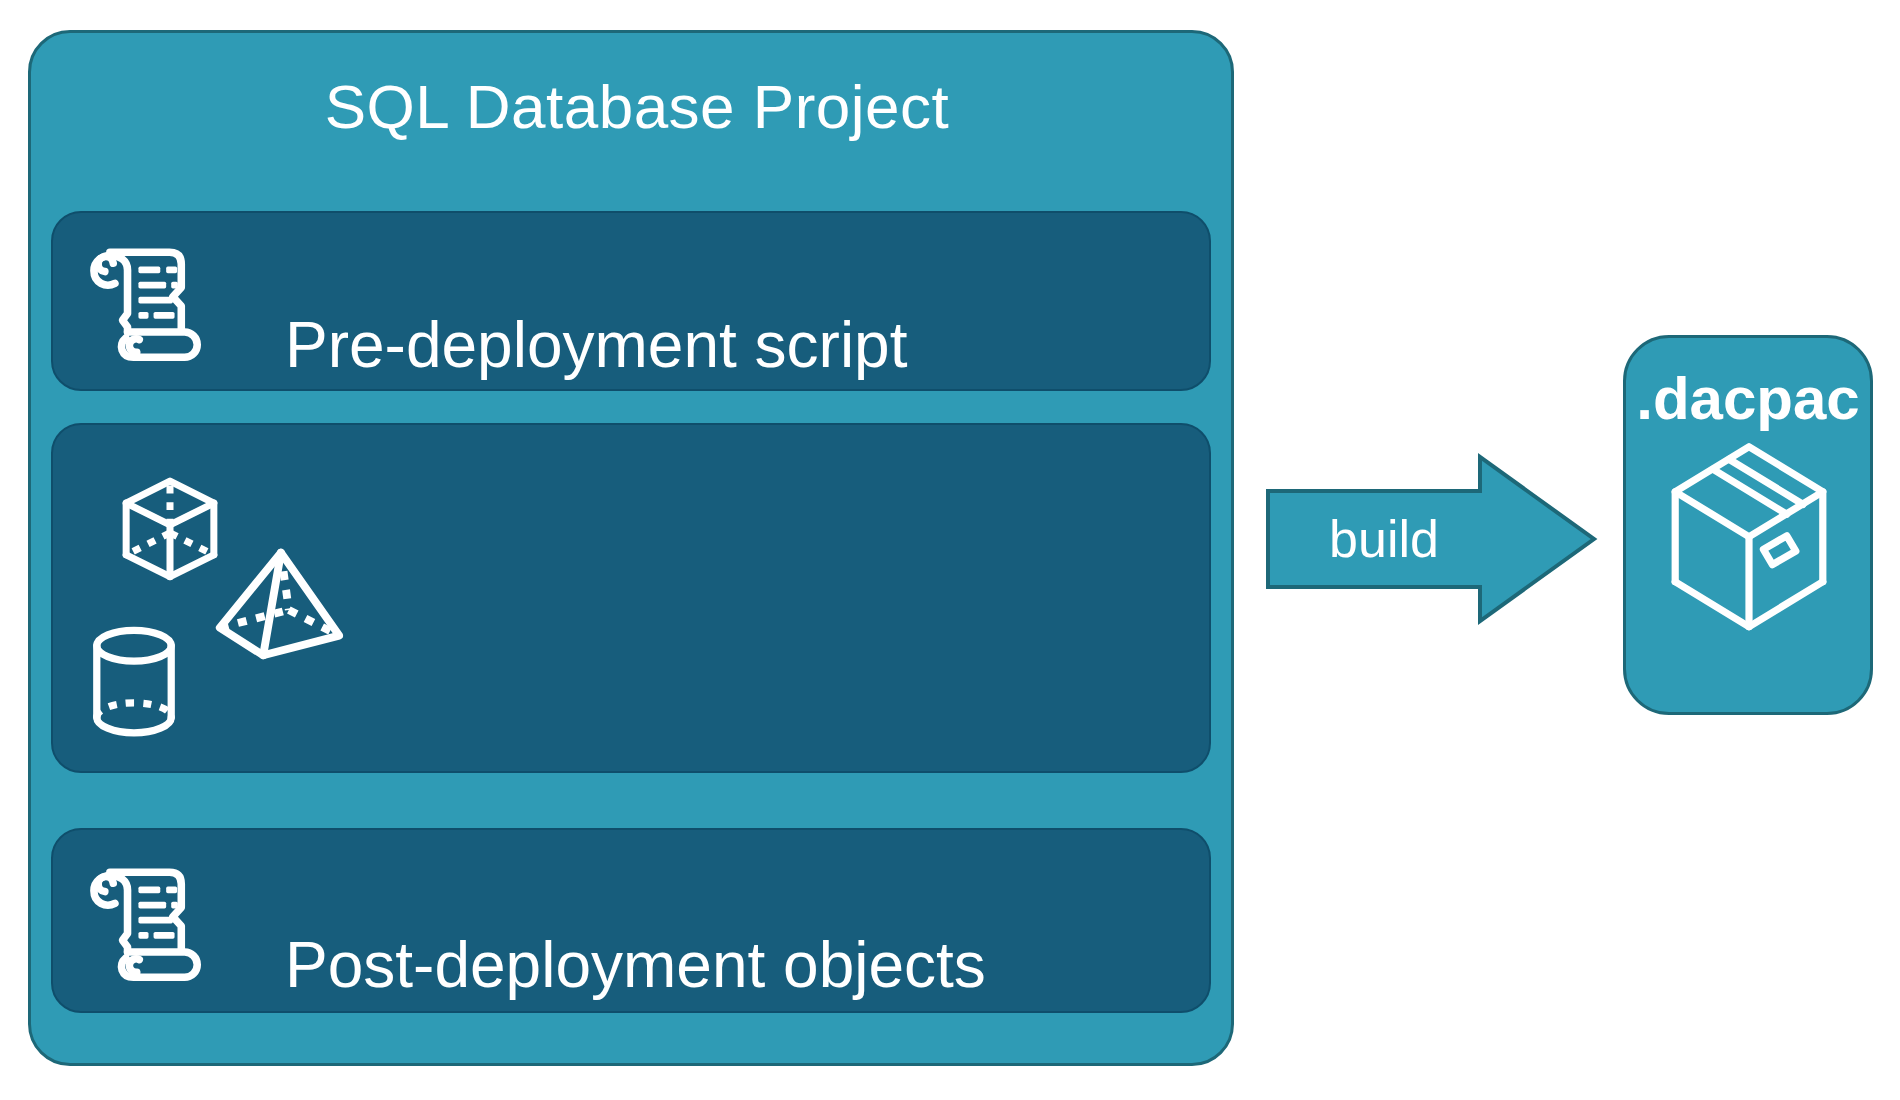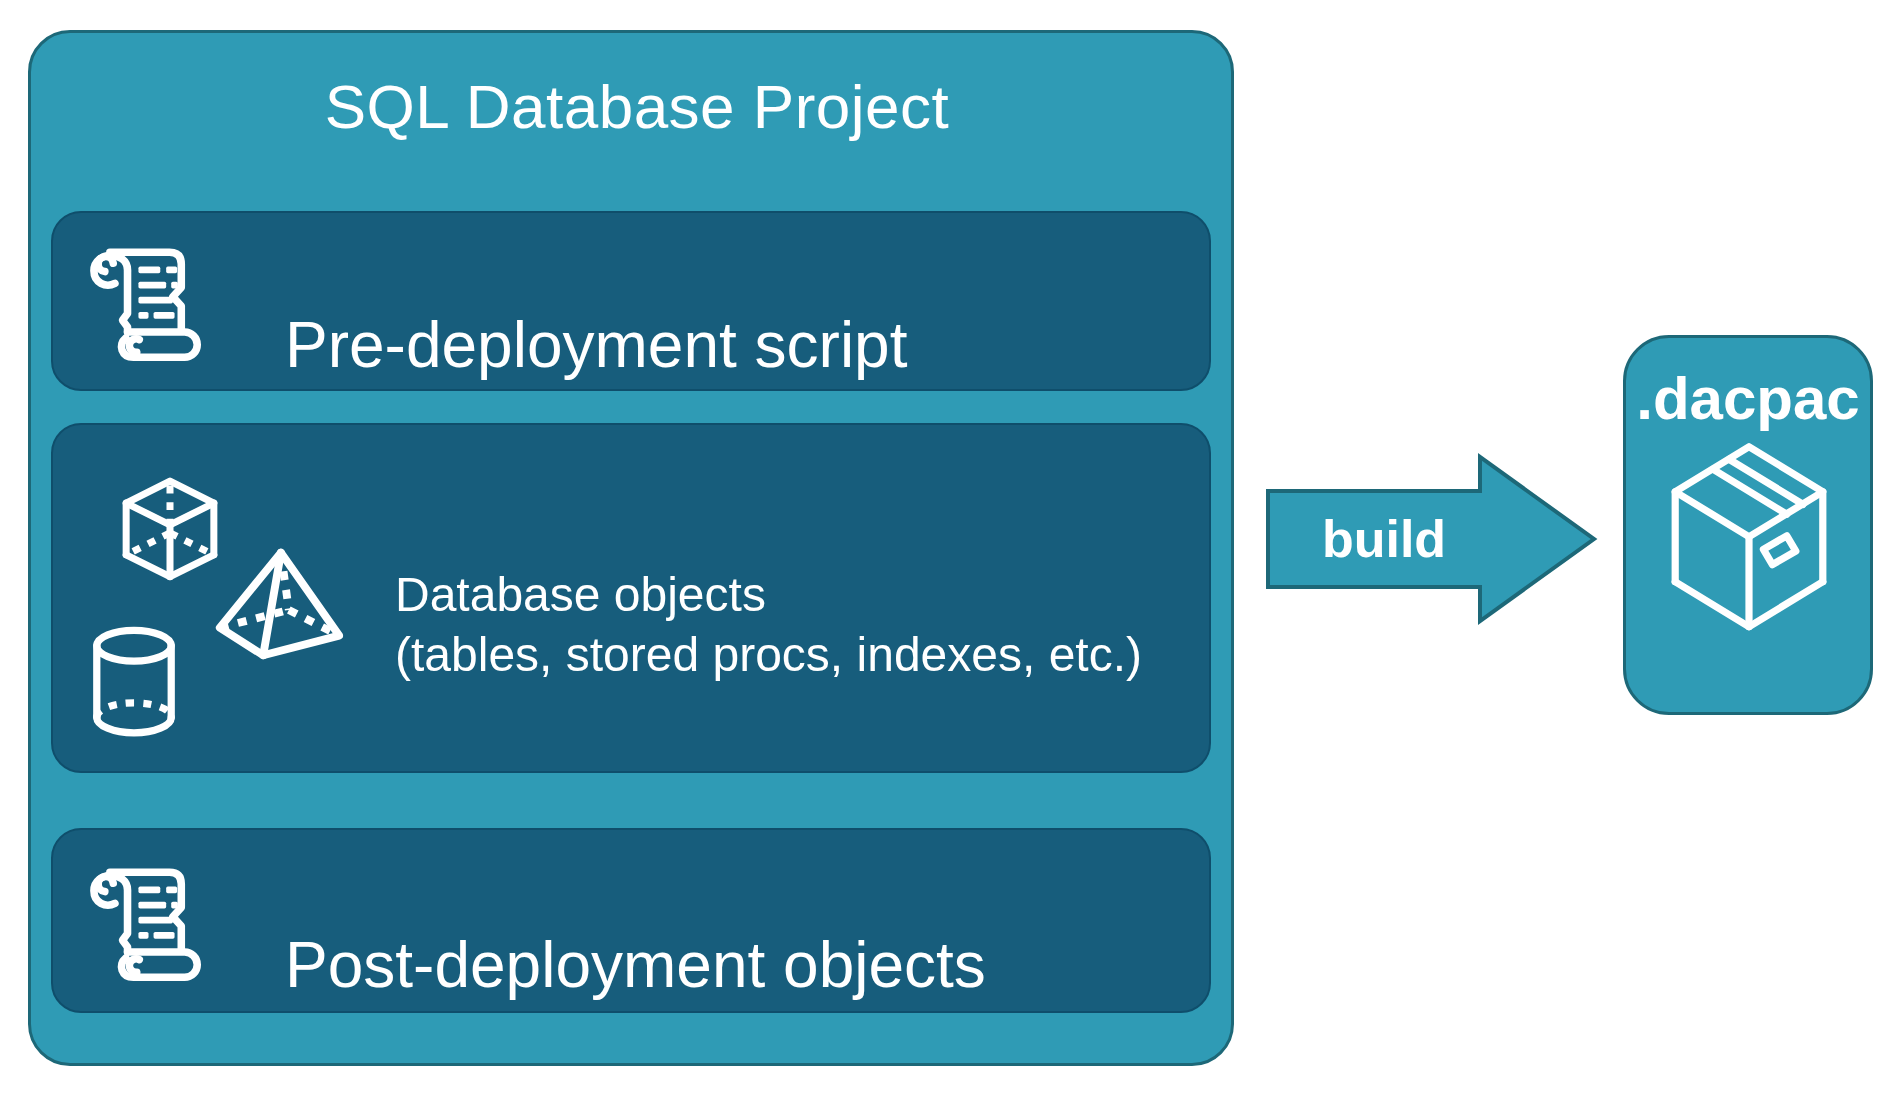--- a/index.html
+++ b/index.html
@@ -108,21 +108,21 @@
     position: absolute;
     left: 1286px;
     top: 489px;
     width: 196px;
     height: 100px;
     display: flex;
     align-items: center;
     justify-content: center;
     color: #ffffff;
     font-size: 52px;
-    font-weight: 700;
+    font-weight: 400;
   }
 
   
   .dacpac {
     position: absolute;
     left: 1623px;
     top: 335px;
     width: 250px;
     height: 380px;
     background: #2F9BB5;
@@ -218,24 +218,20 @@
             <ellipse cx="50" cy="25" rx="41" ry="17"></ellipse>
             <path d="M9 25 V104"></path>
             <path d="M91 25 V104"></path>
             <path d="M9 104 C9 113 27 121 50 121 C73 121 91 113 91 104"></path>
           </g>
           <g fill="none" stroke="#ffffff" stroke-width="8" stroke-dasharray="9 10">
             <path d="M9 104 C9 95 27 88 50 88 C73 88 91 95 91 104"></path>
           </g>
         </svg>
       </span>
-      <div class="obj-label">
-        <div>Database objects</div>
-        <div>(tables, stored procs, indexes, etc.)</div>
-      </div>
     </div>
 
     <div class="panel panel-post">
       <span class="scroll-icon">
         <svg viewBox="0 0 150 150" xmlns="http://www.w3.org/2000/svg">
           <g fill="none" stroke="#ffffff" stroke-width="9" stroke-linecap="round" stroke-linejoin="round">
             <path d="M53 38 C53 15 13 15 13 39 C13 53 27 60 38 54"></path>
             <path d="M36 30 a9 9 0 1 0 -10 10"></path>
             <path d="M32 17 H103 Q117 17 117 31 V59 L107 70 L117 81 V110"></path>
             <path d="M53 40 V90 L47 98 L53 106 V112"></path>

